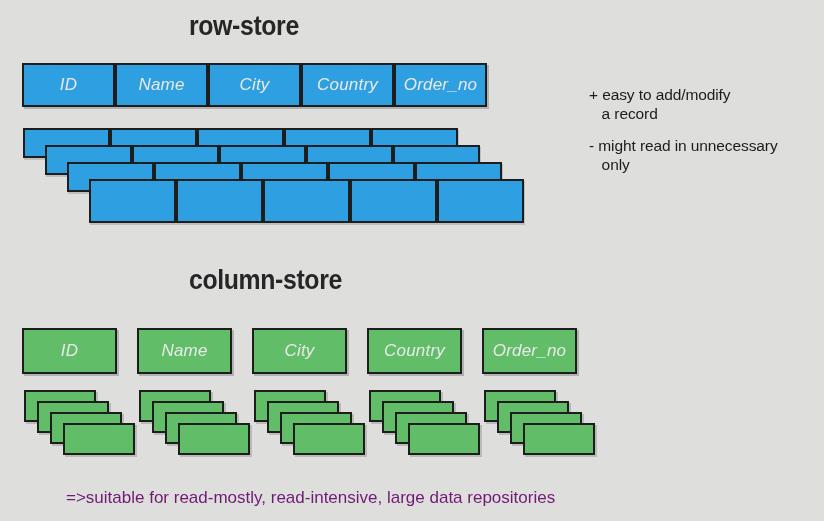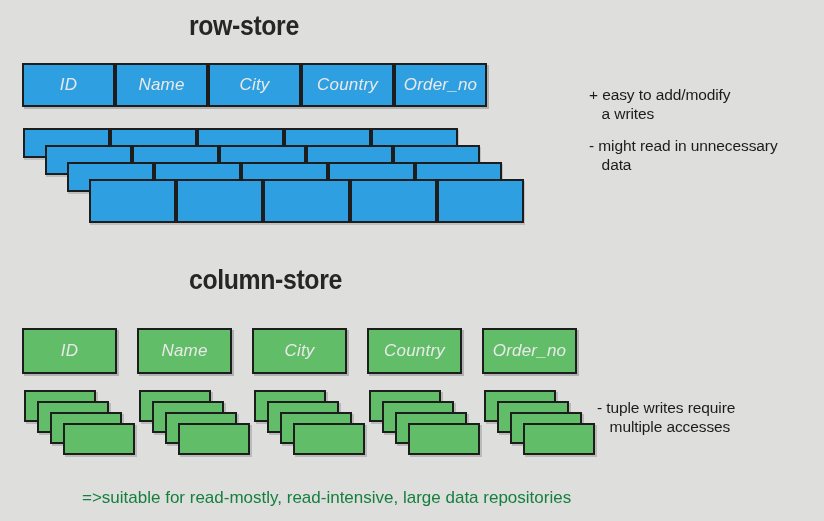--- a/index.html
+++ b/index.html
@@ -97,24 +97,23 @@
   #note-row-con  { left: 589px; top: 136px; }
   #note-col-pro  { left: 597px; top: 358px; }
   #note-col-con  { left: 597px; top: 398px; }
 
   
   #footer-note {
     position: absolute;
     left: 66px;
     top: 488px;
     font-size: 17px;
-    color: #15803d;
+    color: #701a75;
     white-space: nowrap;
     font-family: "Liberation Sans Narrow", "Liberation Sans", "DejaVu Sans", sans-serif;
-    margin-left: 16px;
   }
 </style>
 </head>
 <body>
 
 <div id="canvas">
 
   <div class="section-title" id="title-row-store">row-store</div>
 
   <div id="rs-header">
@@ -160,24 +159,24 @@
       <div class="rs-row" style="left: 89px; top: 179px; z-index: 4;">
         <div class="cell blue" style="left: 0px; width: 87px; height: 44px; box-shadow: rgba(150, 150, 150, 0.45) 1px 2px 0px;"></div>
         <div class="cell blue" style="left: 87px; width: 87px; height: 44px; box-shadow: rgba(150, 150, 150, 0.45) 1px 2px 0px;"></div>
         <div class="cell blue" style="left: 174px; width: 87px; height: 44px; box-shadow: rgba(150, 150, 150, 0.45) 1px 2px 0px;"></div>
         <div class="cell blue" style="left: 261px; width: 87px; height: 44px; box-shadow: rgba(150, 150, 150, 0.45) 1px 2px 0px;"></div>
         <div class="cell blue shadowed" style="left: 348px; width: 87px; height: 44px; box-shadow: rgba(150, 150, 150, 0.45) 1px 2px 0px;"></div>
       </div>
     </div>
 
   <div class="note" id="note-row-pro">+ easy to add/modify
-   a writes</div>
+   a record</div>
 
   <div class="note" id="note-row-con">- might read in unnecessary
-   data</div>
+   only</div>
 
   <div class="section-title" id="title-column-store">column-store</div>
 
   <div id="cs-header">
       <div class="cell green shadowed" style="left: 0px; width: 95px;">
         <span>ID</span>
       </div>
       <div class="cell green shadowed" style="left: 115px; width: 95px;">
         <span>Name</span>
       </div>
@@ -219,18 +218,16 @@
       </div>
       <div class="cs-stack" style="left: 484px; top: 390px; width: 130px; height: 70px;">
         <div class="cs-card" style="left: 0px; top: 0px; z-index: 1;"></div>
         <div class="cs-card" style="left: 13px; top: 11px; z-index: 2;"></div>
         <div class="cs-card" style="left: 26px; top: 22px; z-index: 3;"></div>
         <div class="cs-card" style="left: 39px; top: 33px; z-index: 4;"></div>
       </div>
     </div>
 
 
-  <div class="note" id="note-col-con">- tuple writes require
-   multiple accesses</div>
 
   <div id="footer-note">=&gt;suitable for read-mostly, read-intensive, large data repositories</div>
 
 </div>
 
 </body></html>

